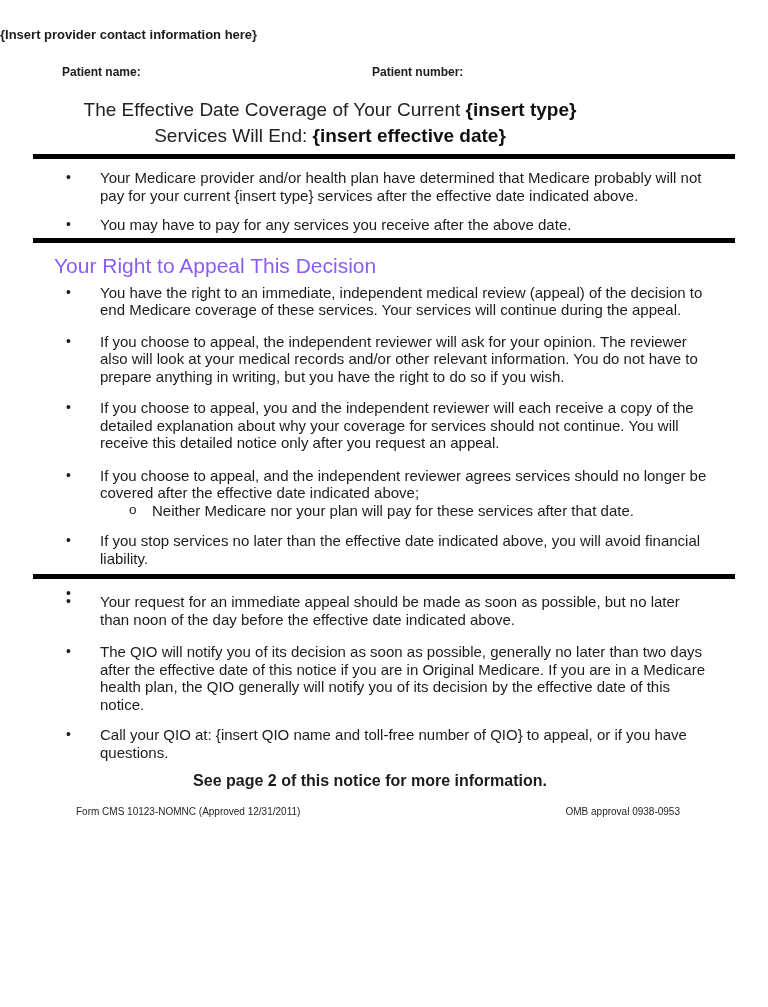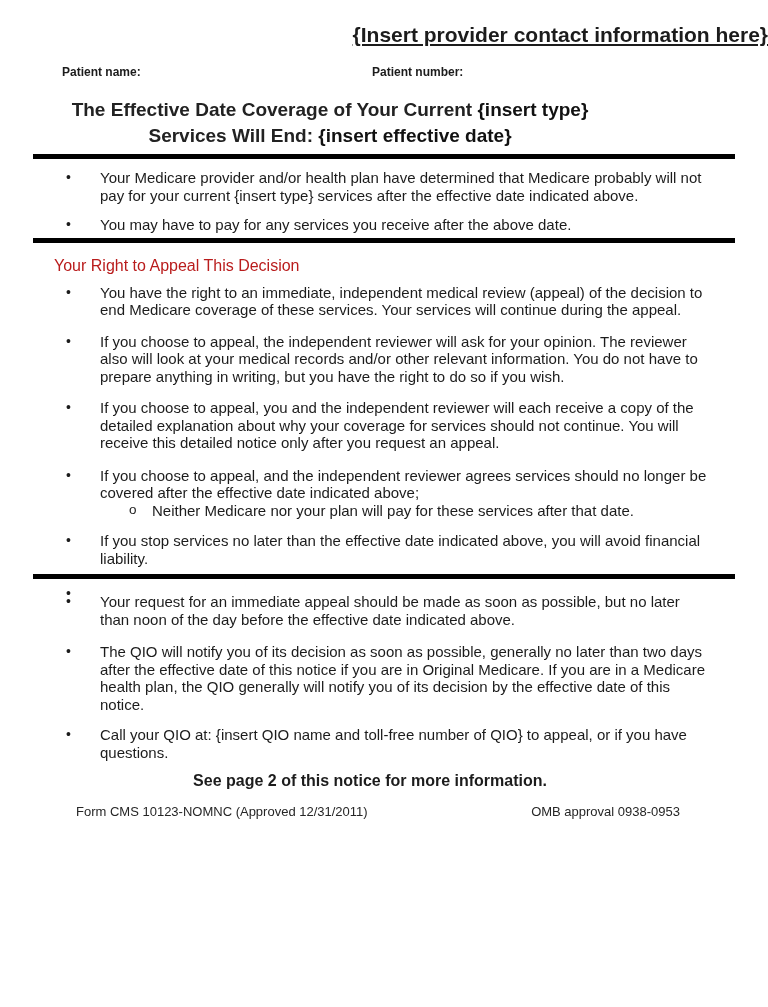--- a/index.html
+++ b/index.html
@@ -8,59 +8,57 @@
     width: 768px;
     height: 1007px;
     box-sizing: border-box;
     padding-top: 24px;
     background: #ffffff;
     font-family: "Liberation Sans", sans-serif;
     color: #1c1c1c;
     overflow: hidden;
   }
   .center-bold {
-    text-align: right;
+    text-align: left;
     font-weight: bold;
-    font-size: 21px;
+    font-size: 13px;
     line-height: 22px;
-    text-decoration: underline;
   }
   .patient-row {
     margin-top: 16px;
     padding-left: 62px;
     font-weight: bold;
     font-size: 12px;
     line-height: 21px;
   }
   .patient-name-label { display: inline-block; width: 310px; }
   .eff-heading {
     margin-top: 14px;
     text-align: center;
     padding-right: 108px;
     font-size: 19px;
     line-height: 26px;
     color: #222;
-    font-weight: bold;
   }
   .eff-heading b { color: #111; }
   .rule {
     margin-left: 33px;
     width: 702px;
     height: 5px;
     background: #000;
   }
   .rule1 { margin-top: 5px; }
   .rule2 { margin-top: 4px; }
   .rule3 { margin-top: 7px; }
   .section-heading {
     margin: 10px 0 0 54px;
-    font-size: 16px;
+    font-size: 21px;
     line-height: 25px;
     font-weight: normal;
-    color: #b91c1c;
+    color: #8b5cf6;
   }
   .bullet {
     position: relative;
     margin-top: 14px;
     padding-left: 100px;
     padding-right: 58px;
     font-size: 15px;
     line-height: 17.5px;
   }
   .bullet .marker {
@@ -93,21 +91,21 @@
     padding-right: 28px;
     font-weight: bold;
     font-size: 16px;
     line-height: 22px;
   }
   .doc-footer {
     margin-top: 12px;
     display: flex;
     justify-content: space-between;
     padding: 0 88px 0 76px;
-    font-size: 13px;
+    font-size: 10px;
     line-height: 15px;
     color: #262626;
   }
 </style>
 </head>
 <body>
 
 <div class="page">
 
   <div class="doc-header">

